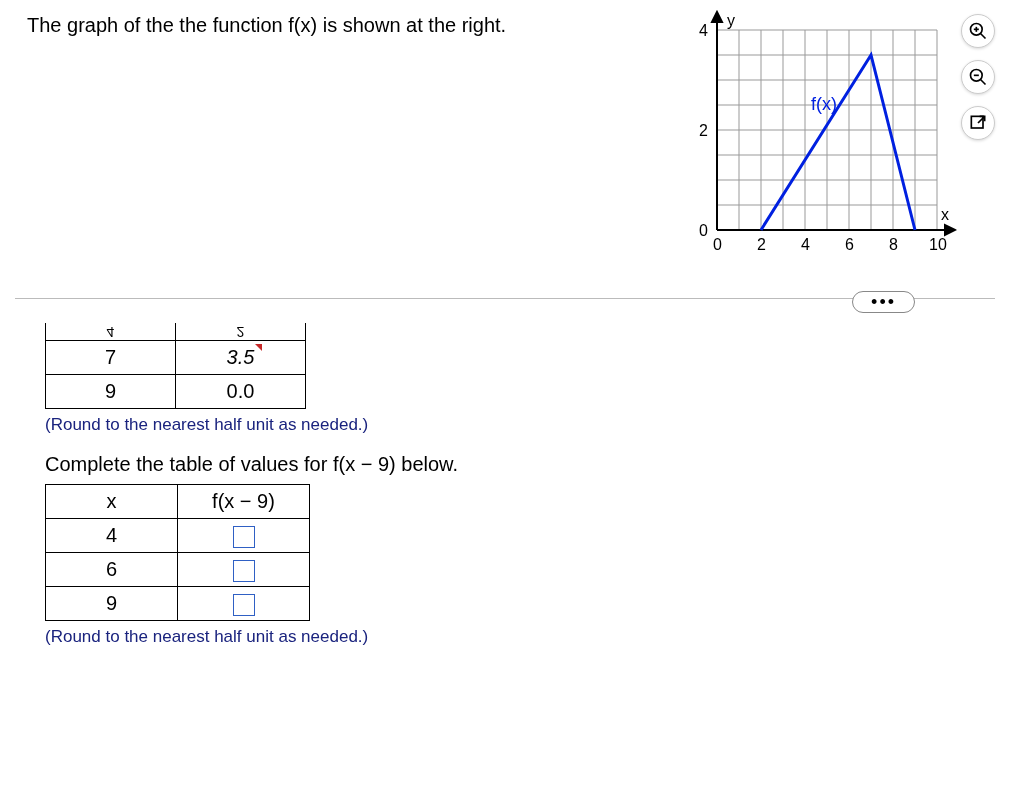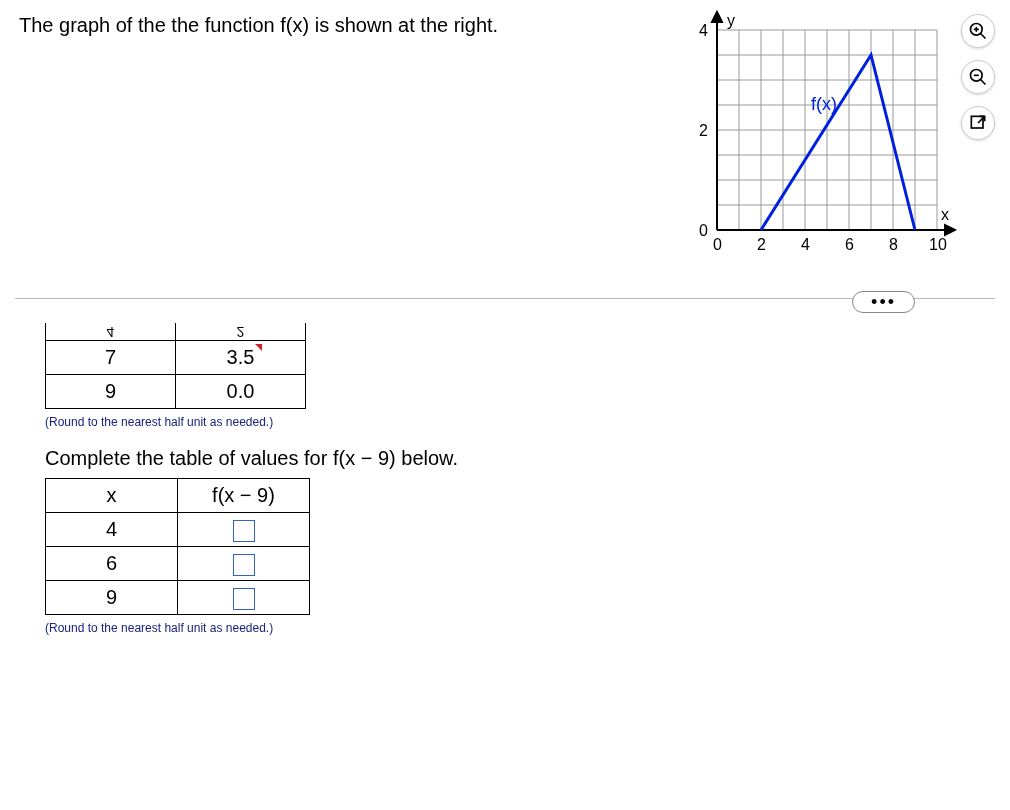--- a/index.html
+++ b/index.html
@@ -14,21 +14,21 @@
   .top-section {
     display: flex;
     align-items: flex-start;
     gap: 10px;
   }
   .problem-text {
     flex: 1;
     line-height: 1.5;
     padding-right: 30px;
   }
-  .problem-text p { margin: 0 0 10px 4px; }
+  .problem-text p { margin: 0 0 10px 12px; }
   .graph-col {
     display:flex;
     flex-direction:row;
     align-items:flex-start;
     gap:4px;
   }
   .graph-svg {
     flex-shrink: 0;
   }
   .tool-col {
@@ -90,21 +90,21 @@
   }
   .cutoff-row td {
     border-top: none;
     height: 14px;
     font-size: 14px;
     vertical-align: bottom;
     padding-bottom: 0;
   }
   .hint {
     color: #1a237e;
-    font-size: 12px;
+    font-size: 17px;
     margin: 6px 0 18px 30px;
   }
   .instr {
     font-size: 20px;
     margin: 0 0 8px 30px;
   }
   .input-table {
     border-collapse: collapse;
     margin-left: 30px;
   }
@@ -123,20 +123,21 @@
     border: 1px solid #2f60c4;
     background: #fff;
     display: inline-block;
     font-size: 14px;
     text-align: center;
     padding:0;
   }
   .answer-filled {
     position: relative;
     display: inline-block;
+    font-style: italic;
   }
   .answer-filled::after {
     content: "";
     position: absolute;
     width: 0; height: 0;
     border-left: 7px solid transparent;
     border-top: 7px solid #c62828;
     right: -8px; top: -2px;
   }
 </style>

